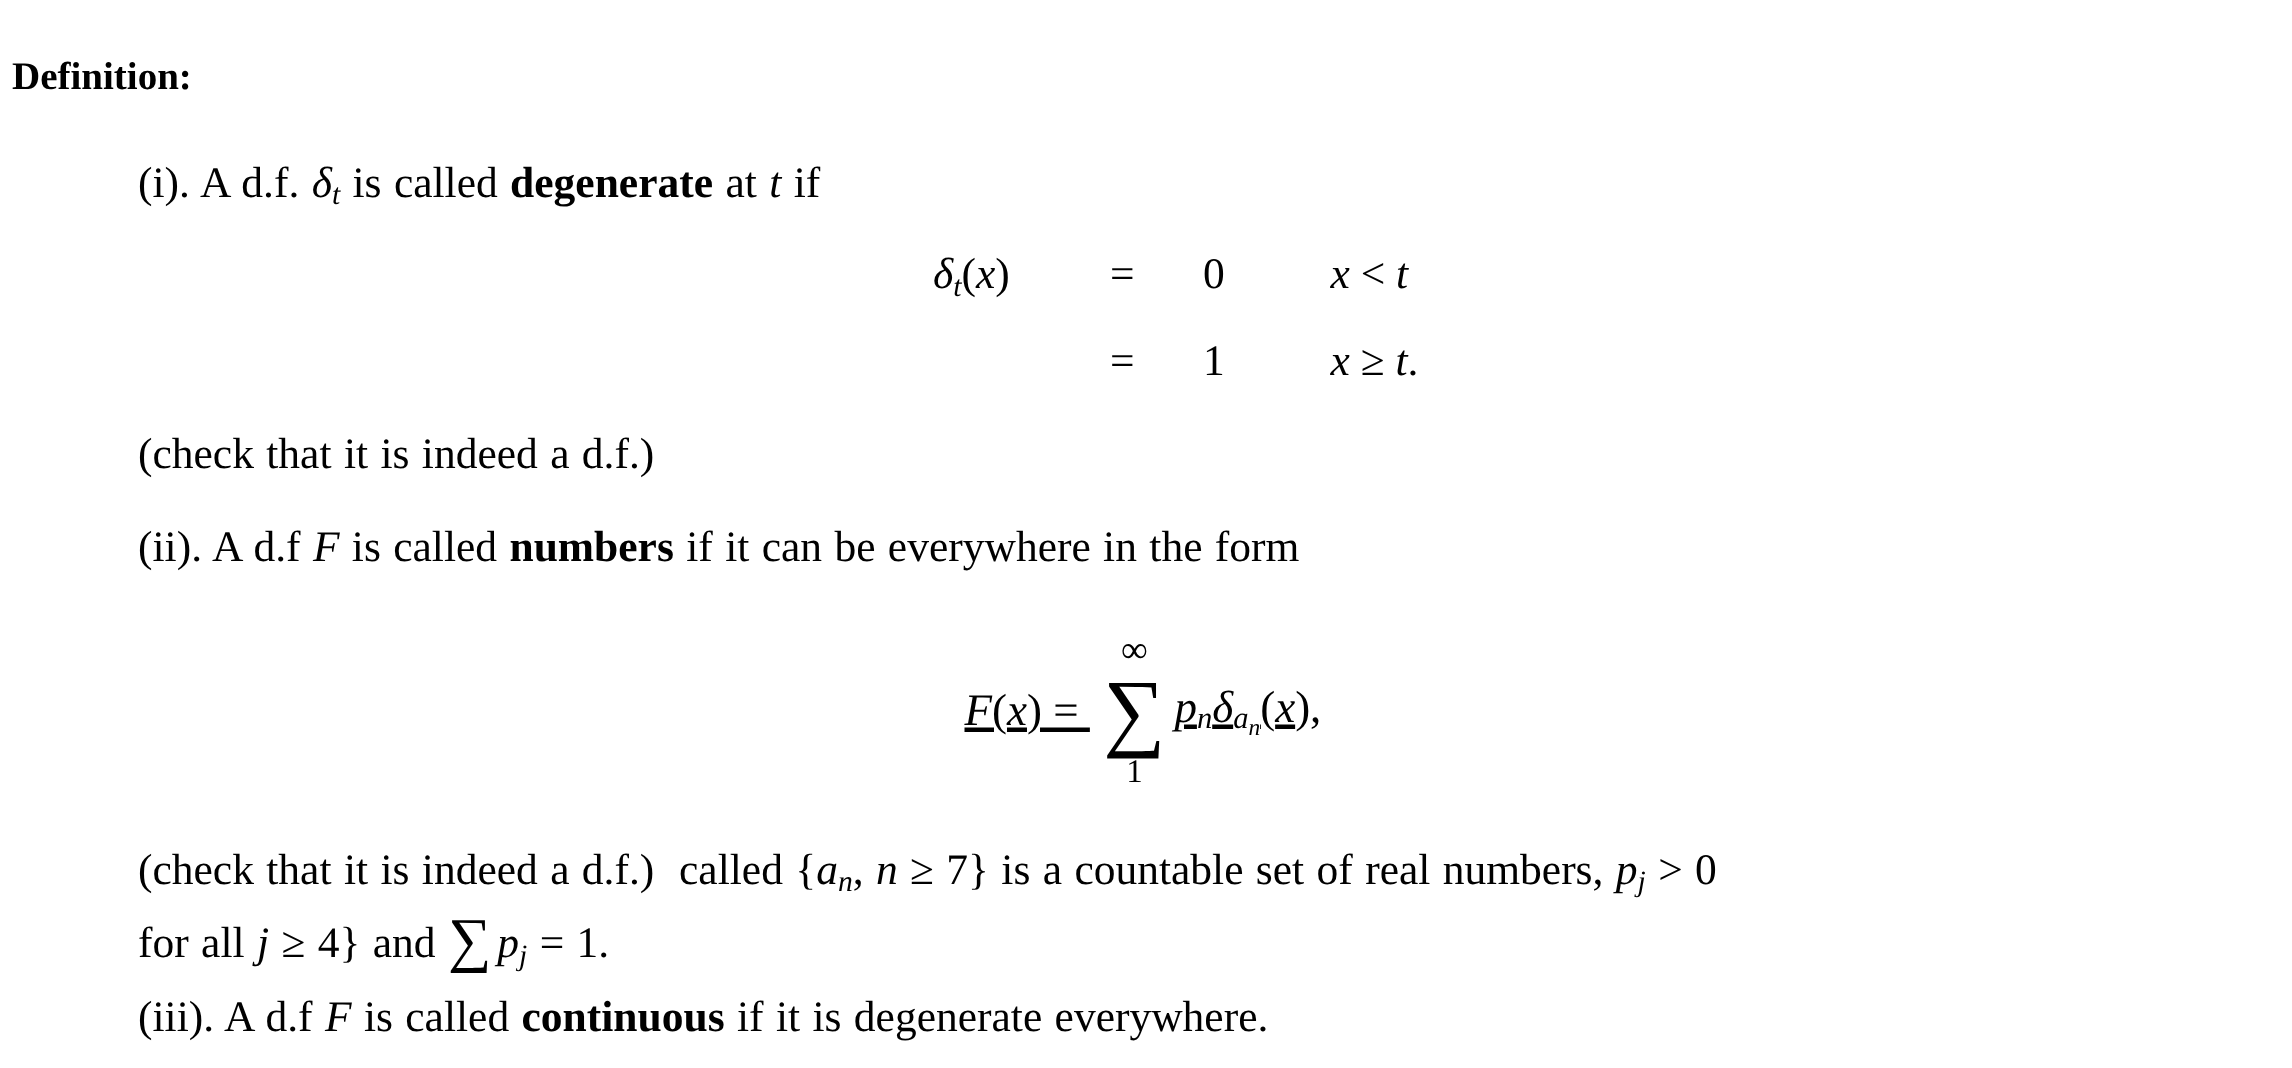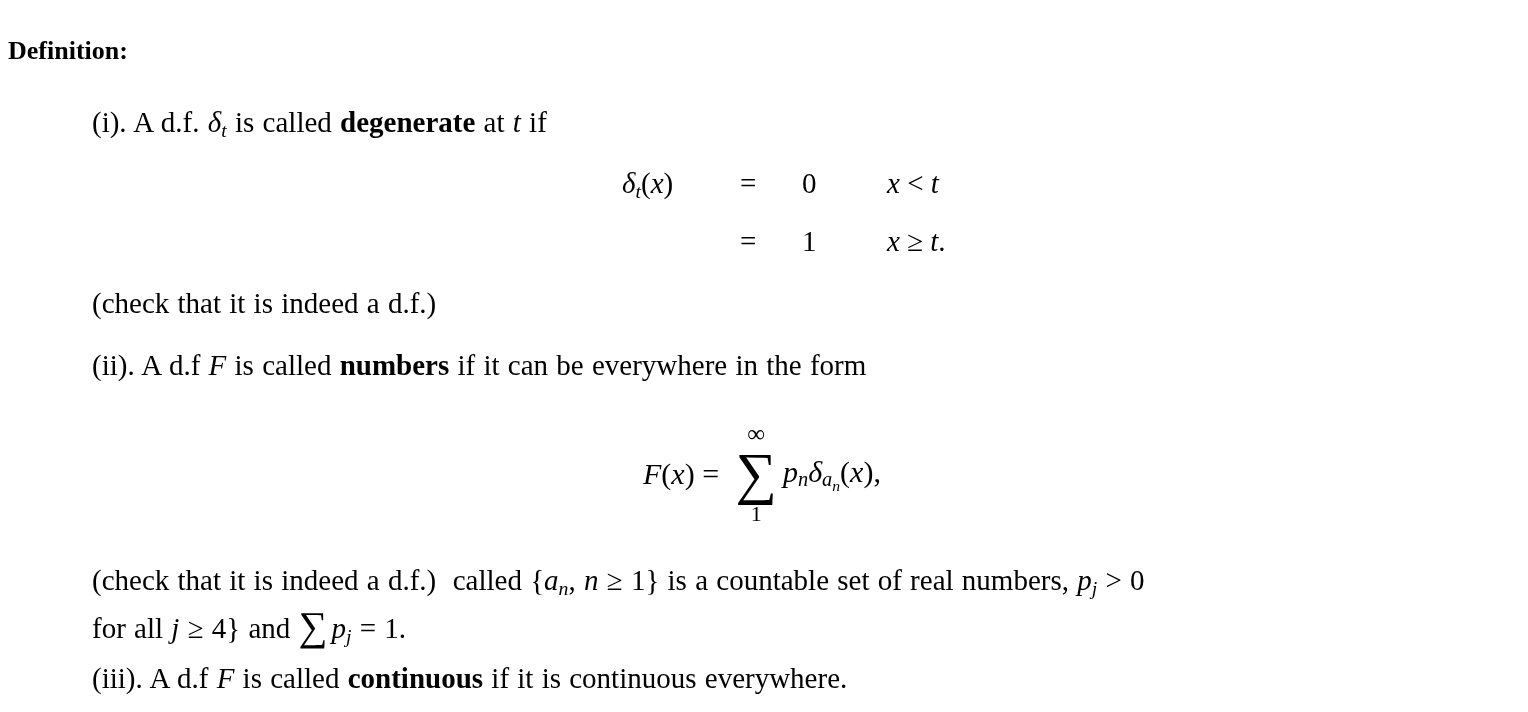--- a/index.html
+++ b/index.html
@@ -52,21 +52,21 @@
 
   
   .eq2 {
     position: absolute;
     left: 643px; top: 421px;
     display: flex;
     align-items: center;
     font-size: 30px;
     white-space: pre;
   }
-  .eq2 .side { line-height: 34px; }
+  .eq2 .side { line-height: 34px; text-decoration: underline; }
   .sum-stack {
     display: inline-flex;
     flex-direction: column;
     align-items: center;
     margin: 0 6px 0 9px;
   }
   .sum-upper { font-size: 25px; line-height: 26px; }
   .sum-sigma { font-size: 58px; line-height: 54px; }
   .sum-lower { font-size: 22px; line-height: 26px; }
 
@@ -105,19 +105,19 @@
   <div class="eq2">
     <span class="side"><span class="seg-i">F</span><span class="seg-t">(</span><span class="seg-i">x</span><span class="seg-t">) = </span></span>
     <span class="sum-stack">
       <span class="sum-upper">∞</span>
       <span class="sum-sigma">∑</span>
       <span class="sum-lower">1</span>
     </span>
     <span class="side"><span class="seg-i">p</span><span class="seg-is">n</span><span class="seg-i">δ</span><span class="seg-is">a</span><span class="seg-iss">n</span><span class="seg-t">(</span><span class="seg-i">x</span><span class="seg-t">),</span></span>
   </div>
 
-  <p class="line" id="para-1"><span class="seg-t">(check that it is indeed a d.f.)  called {</span><span class="seg-i">a</span><span class="seg-is">n</span><span class="seg-t">, </span><span class="seg-i">n</span><span class="seg-t"> ≥ 1} is a countable set of real numbers, </span><span class="seg-i">p</span><span class="seg-is">j</span><span class="seg-t"> &gt; 0</span></p>
+  <p class="line" id="para-1"><span class="seg-t">(check that it is indeed a d.f.)  called {</span><span class="seg-i">a</span><span class="seg-is">n</span><span class="seg-t">, </span><span class="seg-i">n</span><span class="seg-t"> ≥ 7} is a countable set of real numbers, </span><span class="seg-i">p</span><span class="seg-is">j</span><span class="seg-t"> &gt; 0</span></p>
 
   <p class="line" id="para-2"><span class="seg-t">for all </span><span class="seg-i">j</span><span class="seg-t"> ≥ 4} and </span><span class="seg-sum">∑</span><span class="seg-i">p</span><span class="seg-is">j</span><span class="seg-t"> = 1.</span></p>
 
-  <p class="line" id="item-iii"><span class="seg-t">(iii). A d.f </span><span class="seg-i">F</span><span class="seg-t"> is called </span><span class="seg-b">continuous</span><span class="seg-t"> if it is continuous everywhere.</span></p>
+  <p class="line" id="item-iii"><span class="seg-t">(iii). A d.f </span><span class="seg-i">F</span><span class="seg-t"> is called </span><span class="seg-b">continuous</span><span class="seg-t"> if it is degenerate everywhere.</span></p>
 
 </div>
 
 </body></html>

